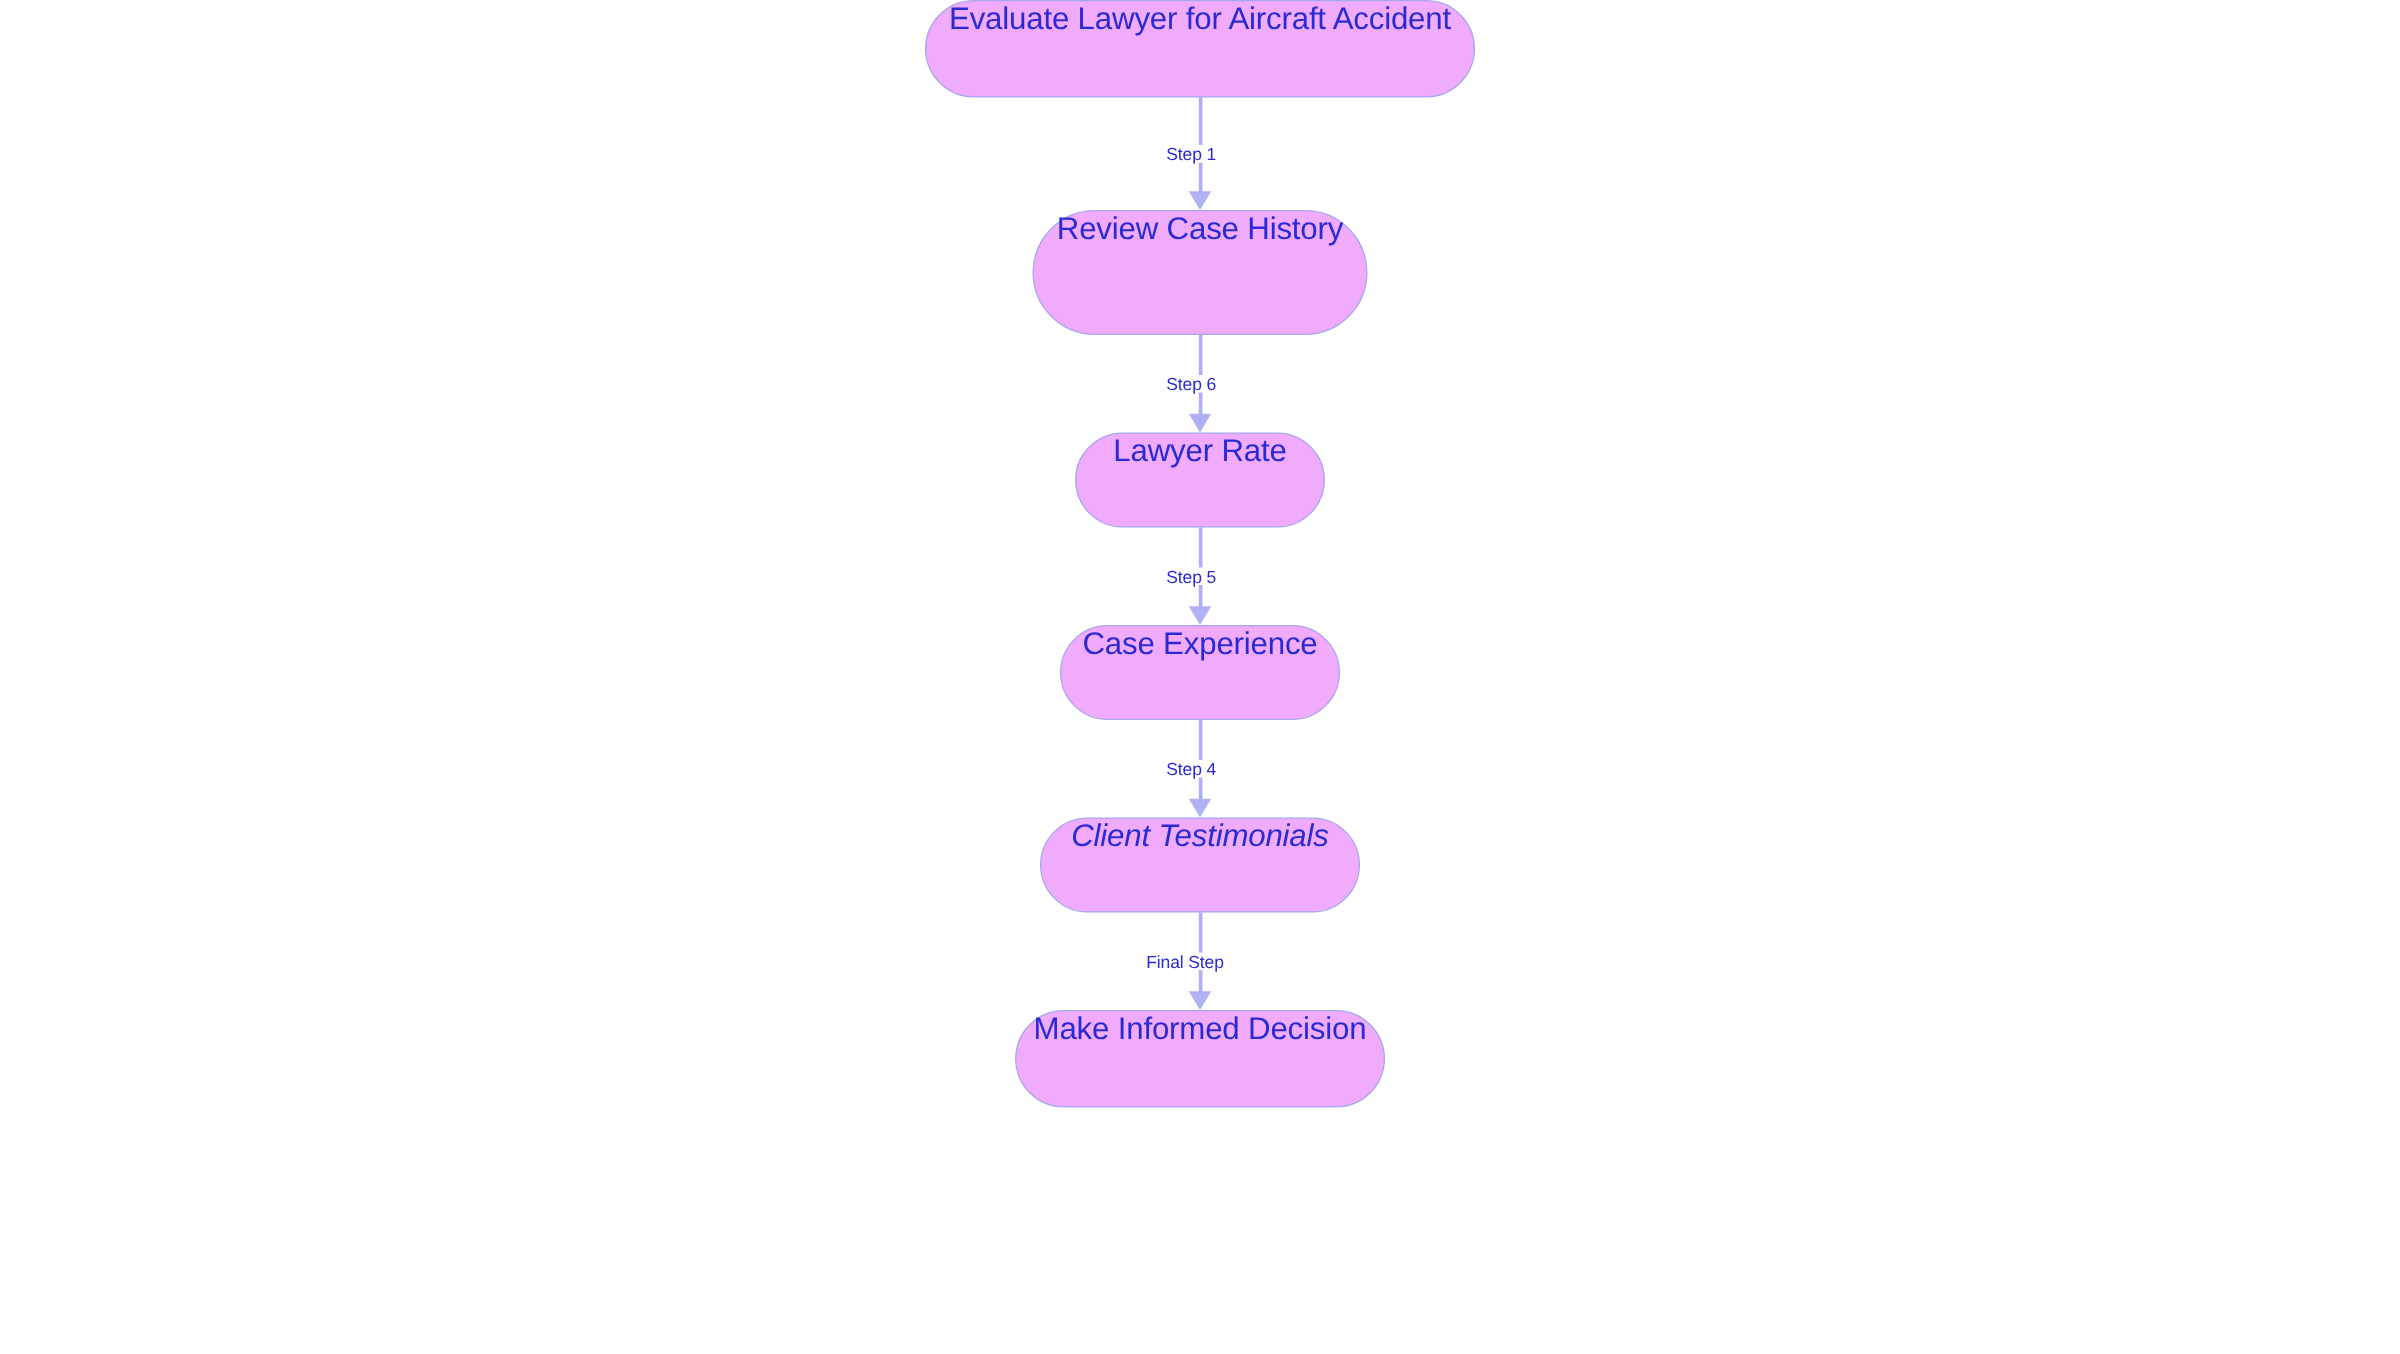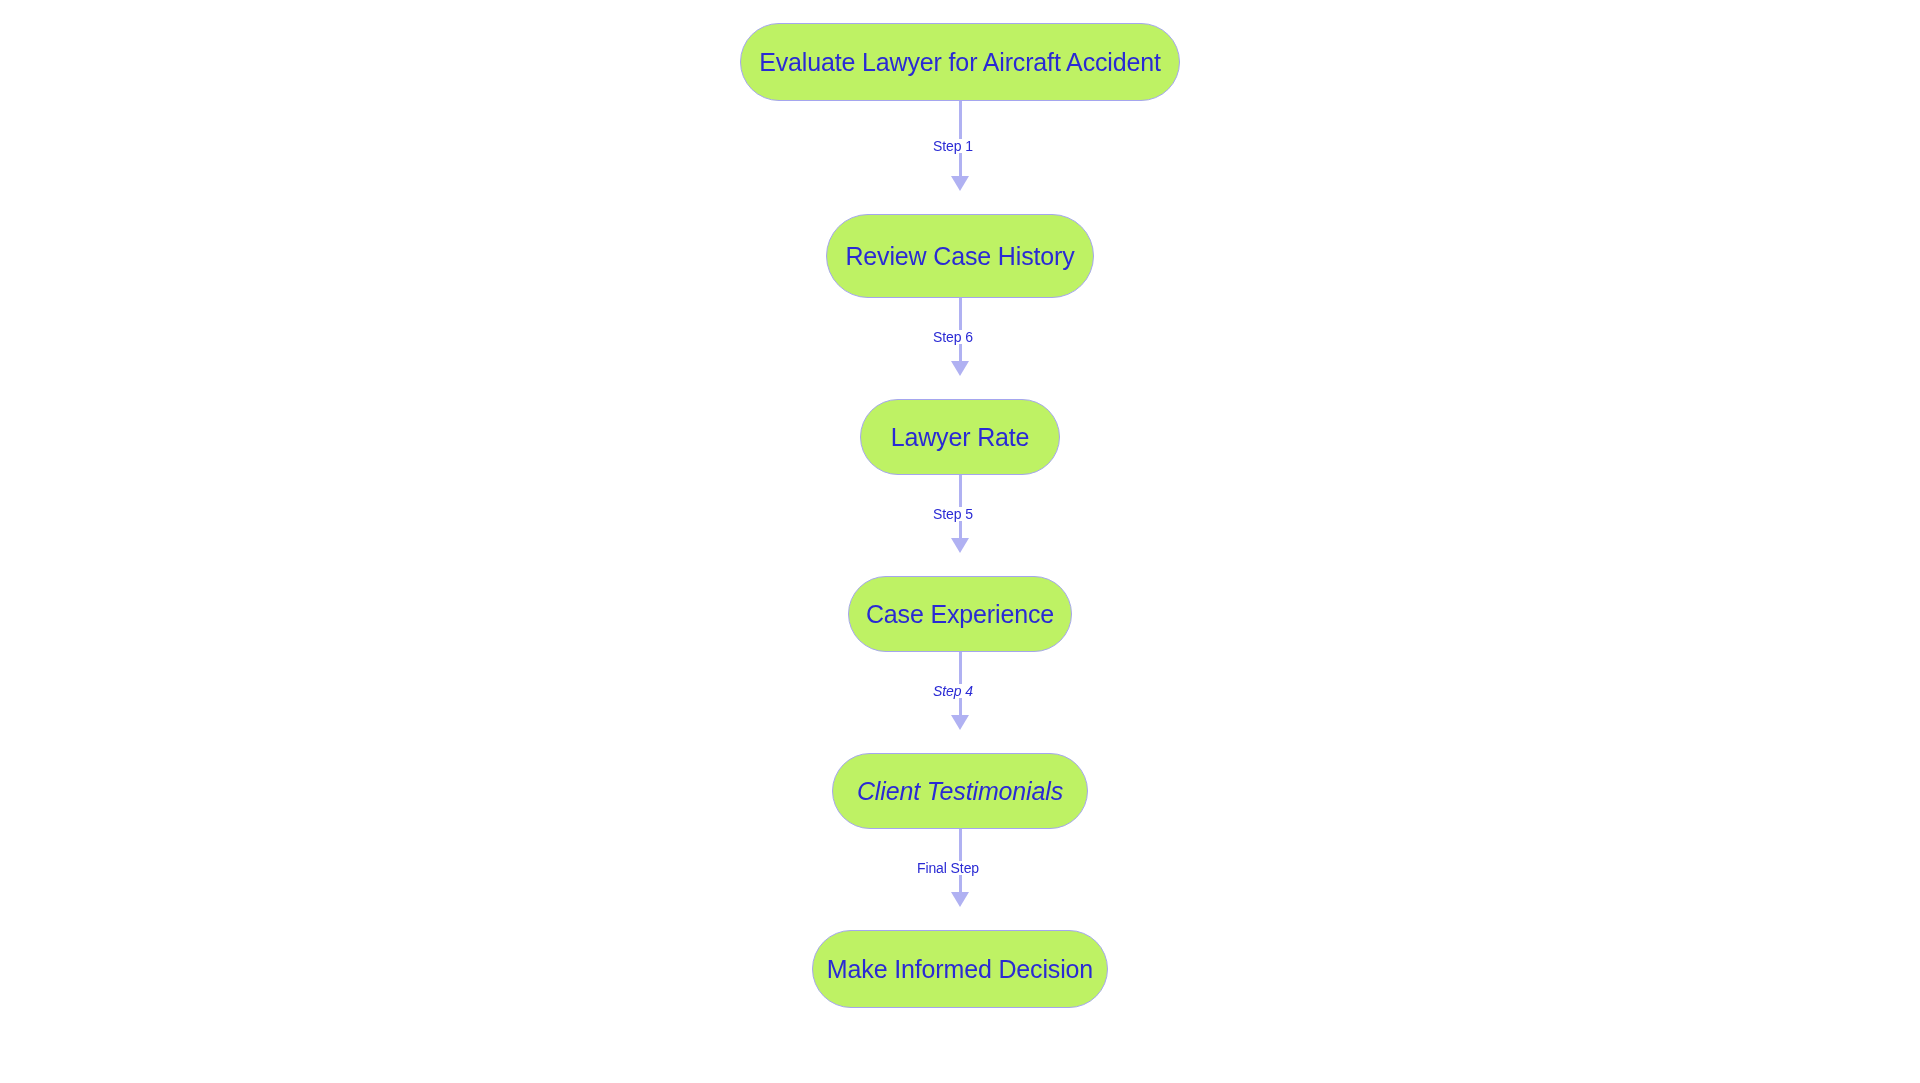--- a/index.html
+++ b/index.html
@@ -21,57 +21,56 @@
     height: 1083px;
     background: #ffffff;
     display: flex;
     flex-direction: column;
     align-items: center;
   }
 
   
   .node {
     box-sizing: border-box;
-    background: #bef264;
+    background: #f0abfc;
     border: 1.6px solid #a5a6ee;
     border-radius: 999px;
     color: #2a2ad4;
     font-size: 25px;
     font-family: "Liberation Sans", sans-serif;
     font-weight: 400;
     letter-spacing: -0.15px;
     display: flex;
-    align-items: center;
+    align-items: flex-start;
     justify-content: center;
     text-align: center;
     white-space: nowrap;
     z-index: 2;
-    margin-top: 23px;
   }
 
   .node-0 { width: 440px; height: 78px; }
-  .node-1 { width: 268px; height: 84px; }
+  .node-1 { width: 268px; height: 100px; }
   .node-2 { width: 200px; height: 76px; }
   .node-3 { width: 224px; height: 76px; }
   .node-4 { width: 256px; height: 76px; font-style: italic; }
   .node-5 { width: 296px; height: 78px; }
 
   
   .connector {
     position: relative;
     width: 260px;
     display: flex;
     align-items: center;
     justify-content: center;
     z-index: 1;
   }
   .conn-0 { height: 90px; }
   .conn-1 { height: 78px; }
   .conn-2 { height: 78px; }
-  .conn-3 { height: 78px; font-style: italic; }
+  .conn-3 { height: 78px; }
   .conn-4 { height: 78px; }
 
   
   .conn-line {
     position: absolute;
     left: 50%;
     top: 0;
     bottom: 13px;
     width: 3px;
     margin-left: -1.5px;

